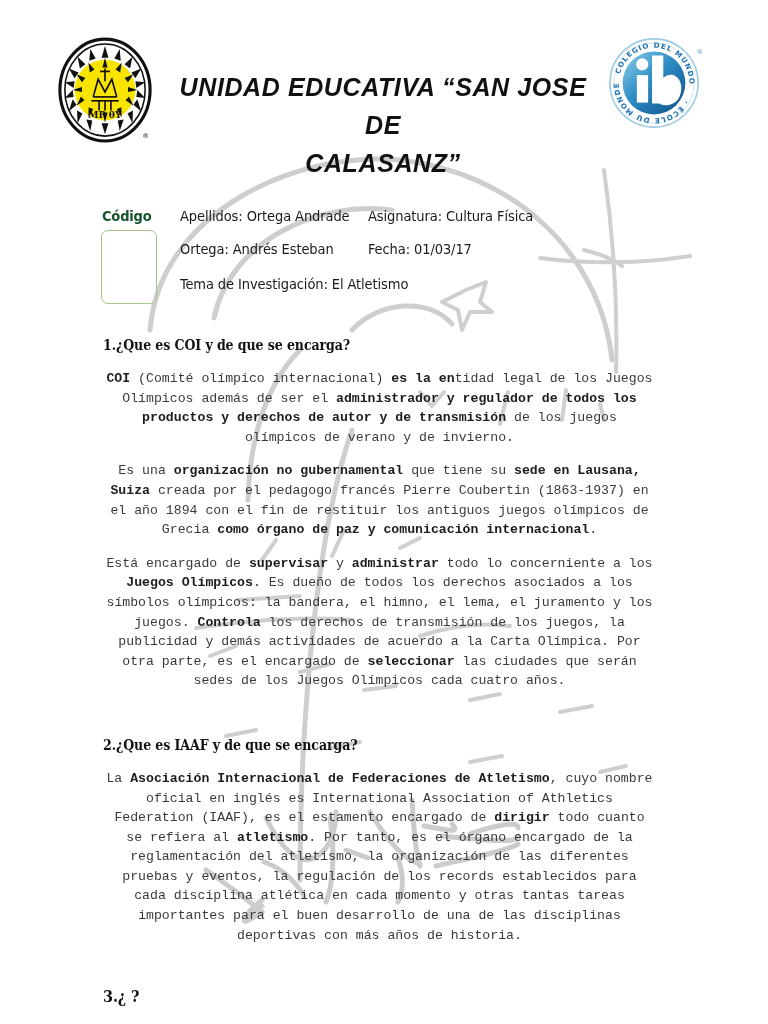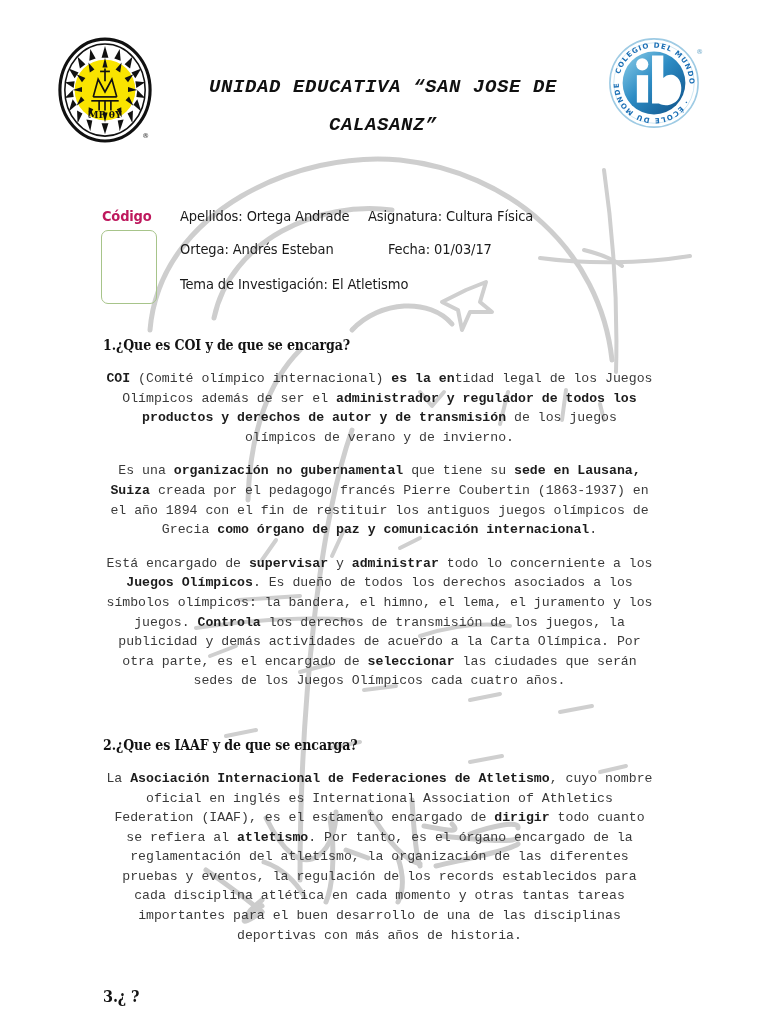--- a/index.html
+++ b/index.html
@@ -54,24 +54,24 @@
     top: 32px;
     width: 102px;
     height: 102px;
   }
   .school-title {
     position: absolute;
     left: 168px;
     top: 68px;
     width: 430px;
     text-align: center;
-    font-family: Liberation Mono, monospace;
+    font-family: Liberation Sans, sans-serif;
     font-style: italic;
     font-weight: 700;
-    font-size: 19px;
+    font-size: 25px;
     letter-spacing: 0.6px;
     line-height: 38px;
     color: #111;
     white-space: pre-line;
   }
 
   
   .form-block {
     position: absolute;
     left: 0;
@@ -80,21 +80,21 @@
     z-index: 2;
     font-family: "DejaVu Sans Condensed", "Liberation Sans Narrow", "Liberation Sans", sans-serif;
   }
   .codigo-label {
     position: absolute;
     left: 102px;
     top: 10px;
     font-size: 14.5px;
     font-weight: 700;
     letter-spacing: -0.2px;
-    color: #be185d;
+    color: #14532d;
   }
   .codigo-box {
     position: absolute;
     left: 101px;
     top: 32px;
     width: 54px;
     height: 72px;
     border: 1.4px solid #a7c48a;
     border-radius: 7px;
     background: transparent;
@@ -109,21 +109,21 @@
   .field b {
     font-weight: 400;
     margin-top: 36px;
   }
   .field .val {
     font-weight: 400;
   }
   .f-apellidos { left: 180px; top: 10px; }
   .f-asignatura { left: 368px; top: 10px; }
   .f-nombres  { left: 180px; top: 43px; }
-  .f-fecha    { left: 388px; top: 43px; }
+  .f-fecha    { left: 368px; top: 43px; }
   .f-tema     { left: 180px; top: 78px; }
 
   
   .content {
     position: absolute;
     left: 103px;
     top: 335px;
     width: 553px;
     z-index: 2;
   }

